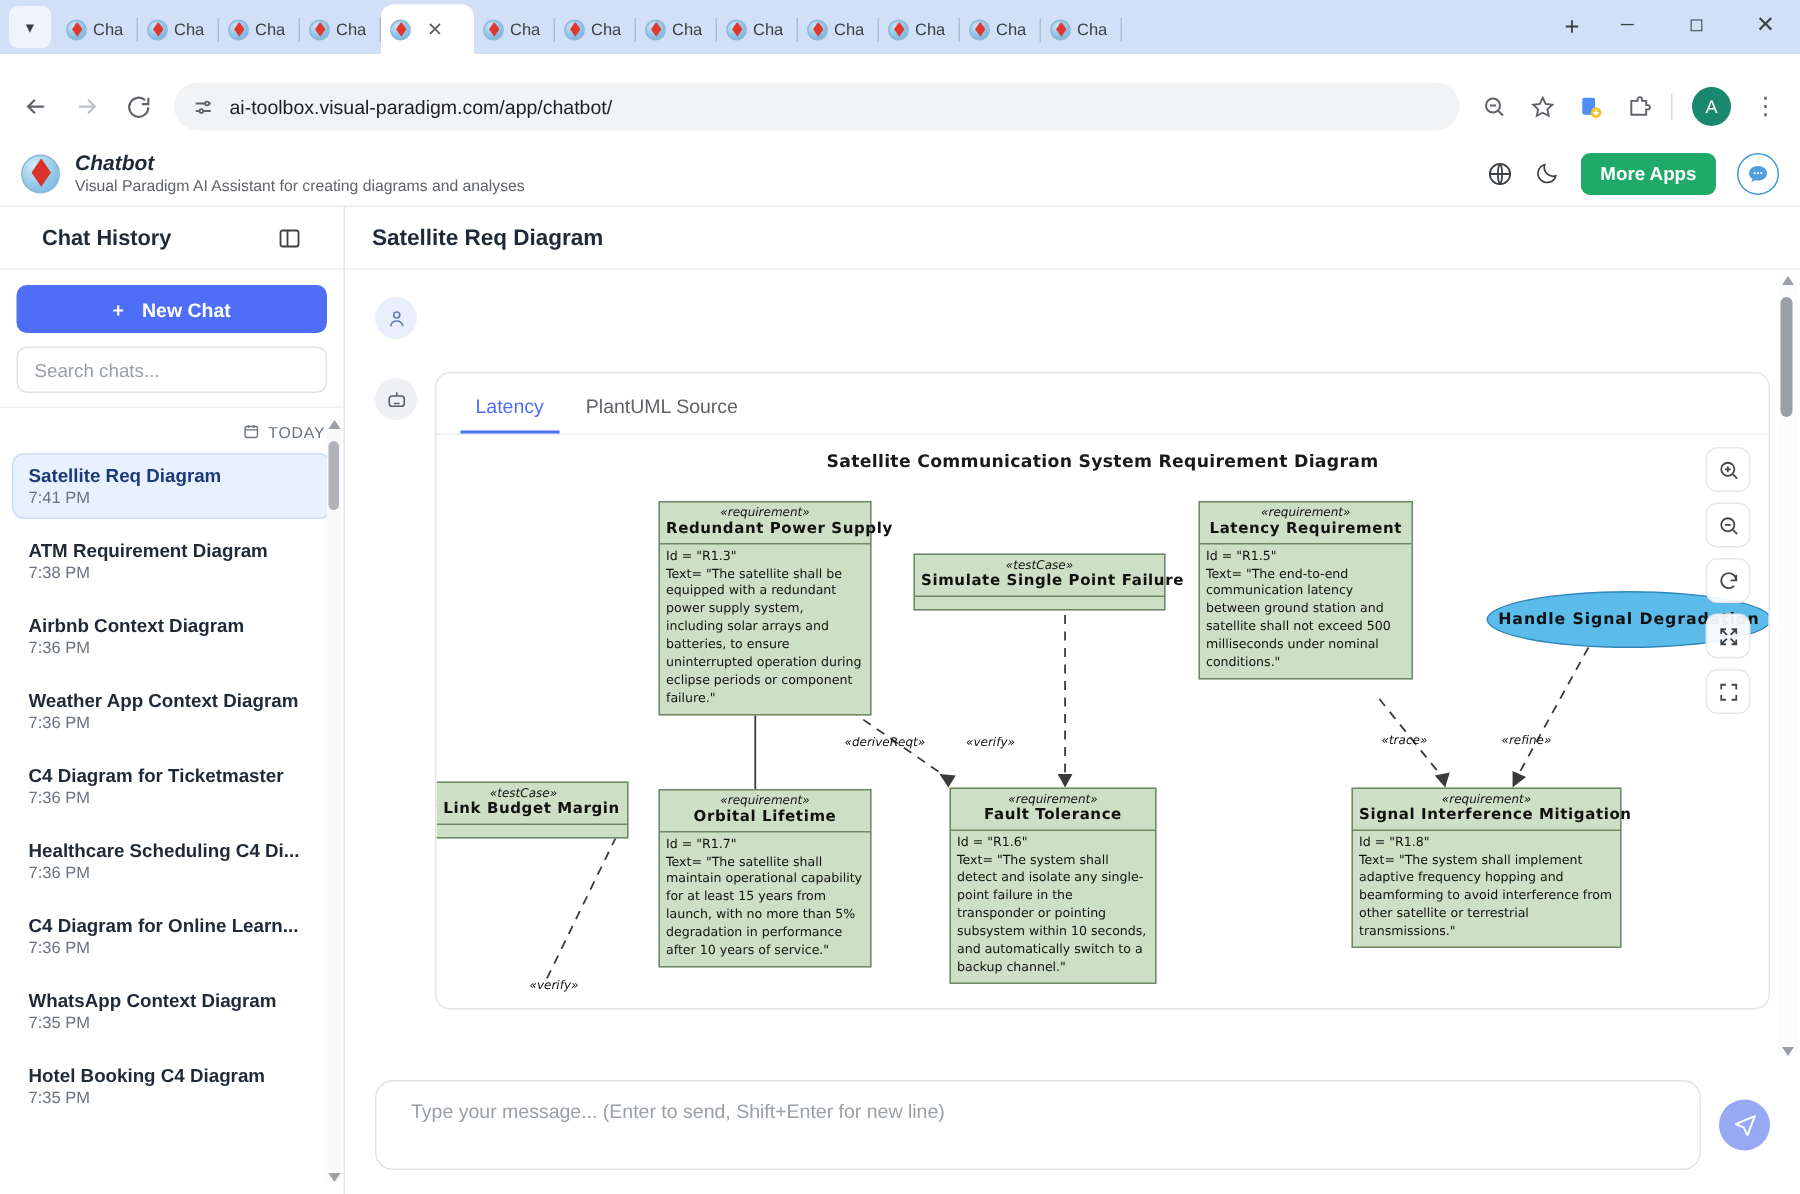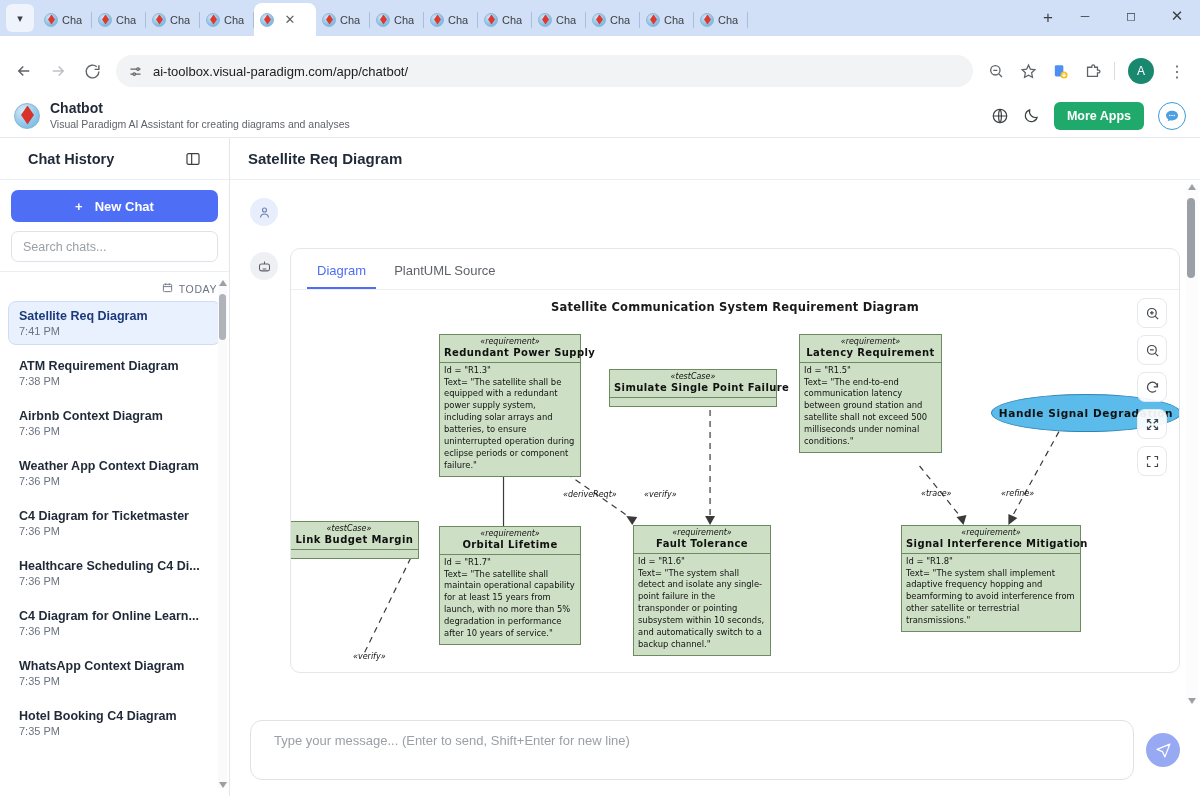--- a/index.html
+++ b/index.html
@@ -91,21 +91,21 @@
   .brandlogo .g {
     position: absolute; inset: 0; border-radius: 50%;
     background: radial-gradient(circle at 35% 28%, #d6ecfa 0%, #93c9ea 55%, #6fb3dd 100%);
     border: 1px solid #8ab6d4;
   }
   .brandlogo .d {
     position: absolute; left: 7px; top: 3px; width: 13px; height: 19px;
     background: #d8332a; clip-path: polygon(50% 0%, 100% 50%, 50% 100%, 0% 50%);
   }
   .appnames { line-height: 1.25; }
-  .appnames .t1 { font-size: 14px; font-weight: bold; color: #1f2937; }
+  .appnames .t1 { font-size: 14px; font-weight: bold; color: #1f2937; font-style: italic; }
   .appnames .t2 { font-size: 10.5px; color: #5f6368; }
   .appheader-right { margin-left: auto; display: flex; align-items: center; gap: 14px; }
   .hicon { color: #3c4043; cursor: pointer; display: flex; align-items: center; }
   .moreapps {
     background: #1faa6c; color: #fff; border: none; border-radius: 6px;
     font-size: 12.5px; font-weight: bold; padding: 7px 13px; cursor: pointer;
     font-family: "Liberation Sans", sans-serif;
   }
   .chatbubble-btn {
     width: 28px; height: 28px; border-radius: 50%; border: 1.5px solid #3b9ad9;
@@ -568,21 +568,21 @@
         <div class="msg-bot">
           <div class="avatar-bot">
             <svg width="15" height="15" viewBox="0 0 24 24" fill="none" stroke="currentColor" stroke-width="1.7">
                 <rect x="4" y="8" width="16" height="11" rx="3"></rect>
                 <path d="M12 4v4M9 13h.01M15 13h.01M9 16h6"></path>
               </svg>
           </div>
 
           <div class="card">
             <div class="card-tabs" id="card-tabs">
-                <div class="card-tab active">Diagram</div>
+                <div class="card-tab active">Latency</div>
                 <div class="card-tab">PlantUML Source</div>
               </div>
 
             <div class="diagram-wrap">
               <div class="diagram-title">Satellite Communication System Requirement Diagram</div>
 
               <div class="canvas">
 
                 <svg class="diagram-svg" viewBox="0 0 890 352" preserveAspectRatio="none">
 

